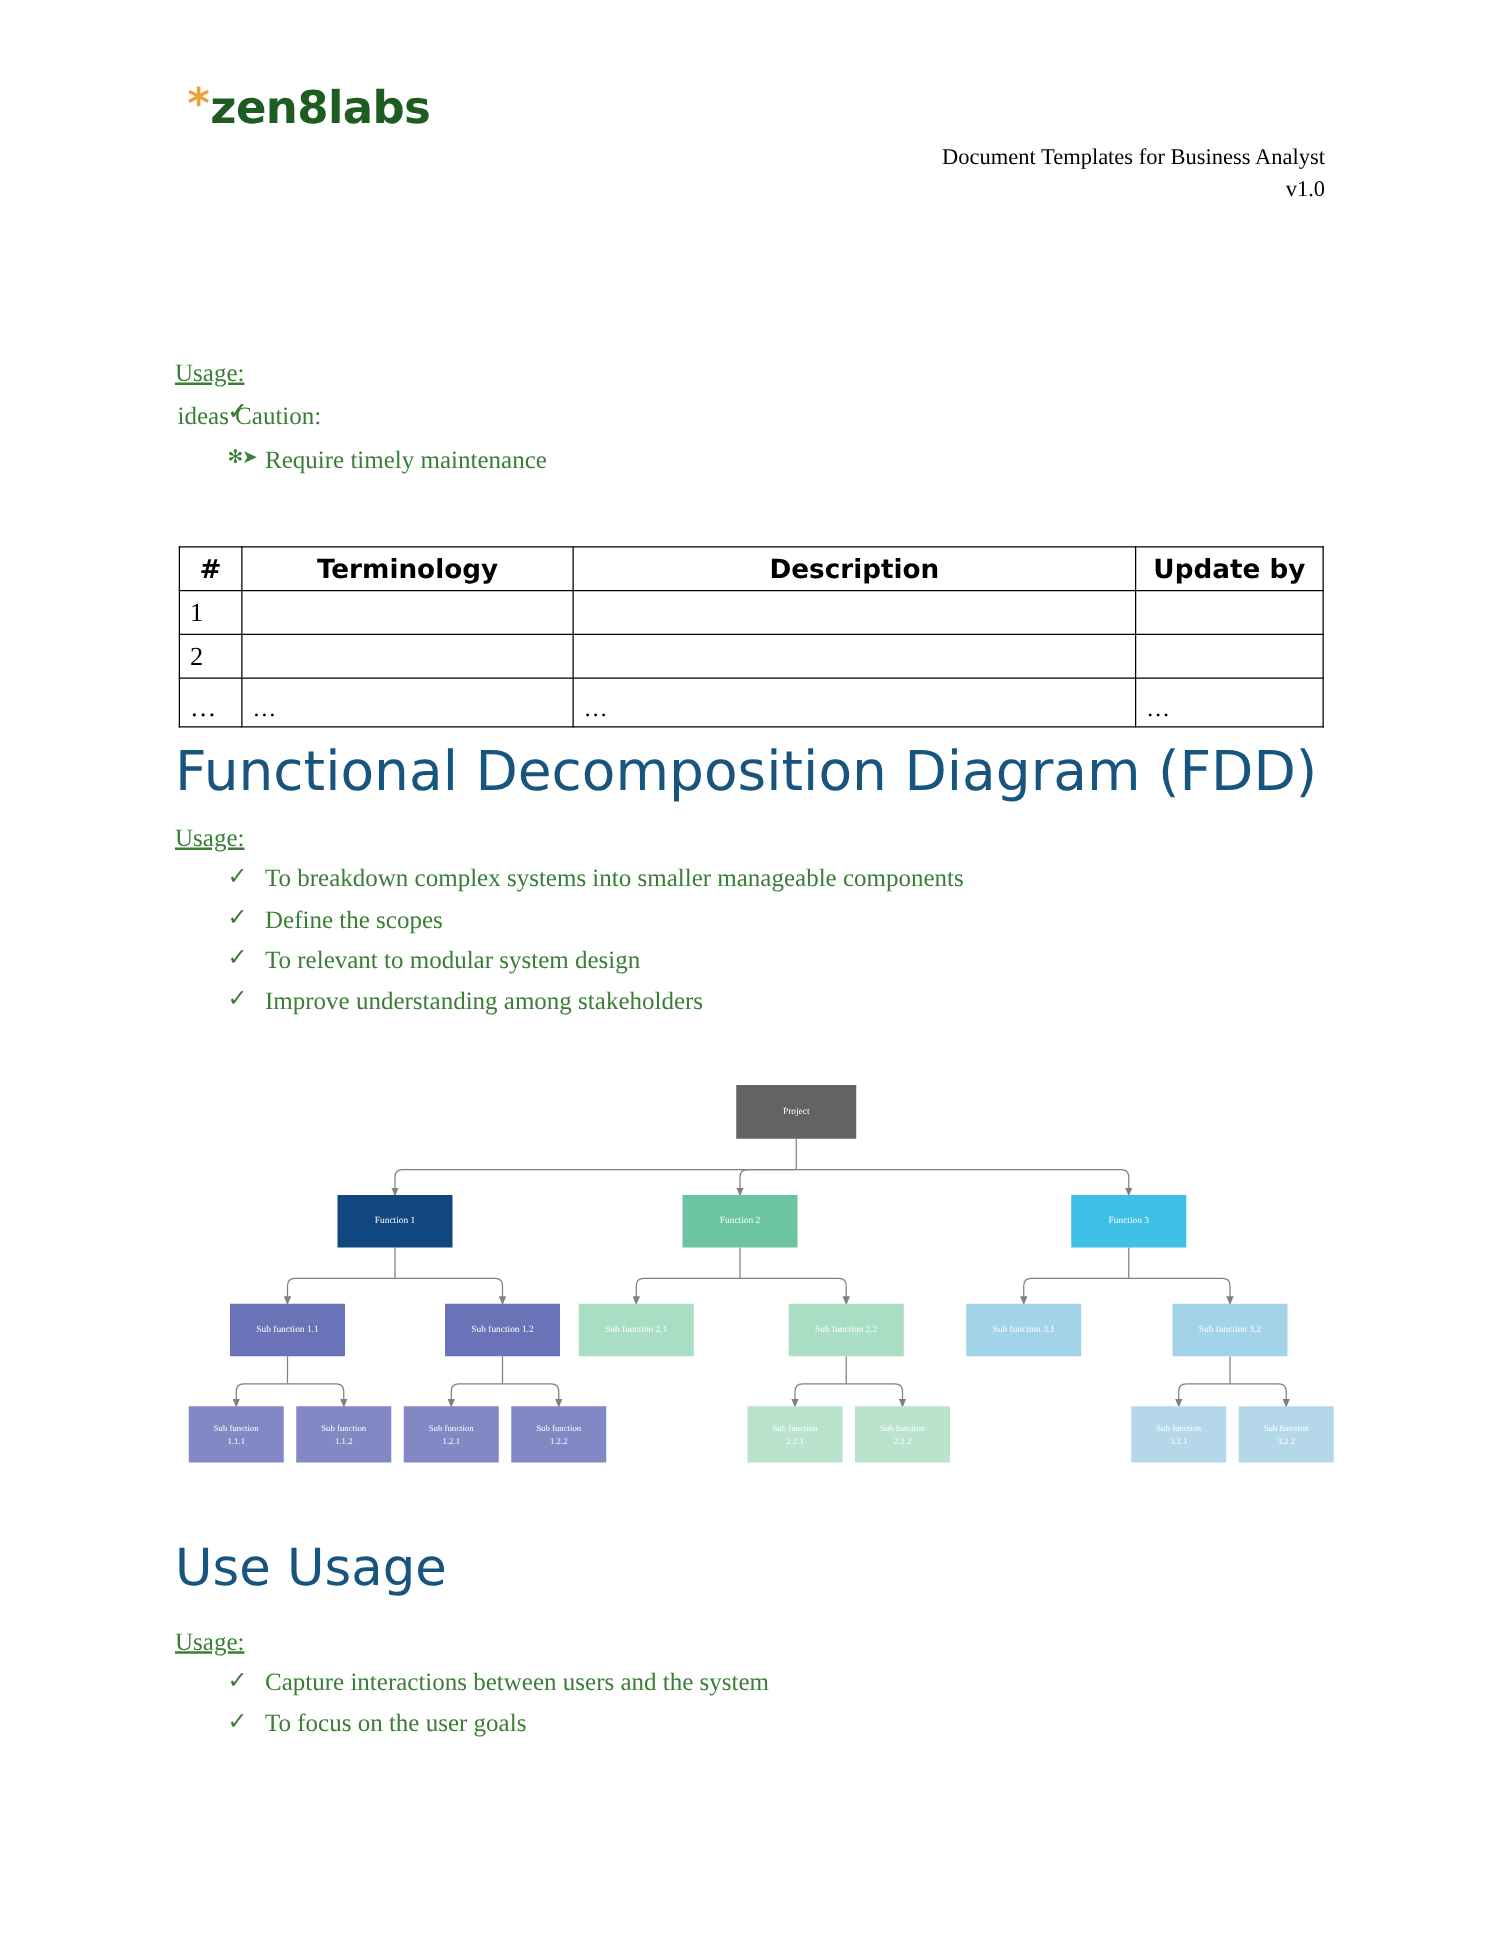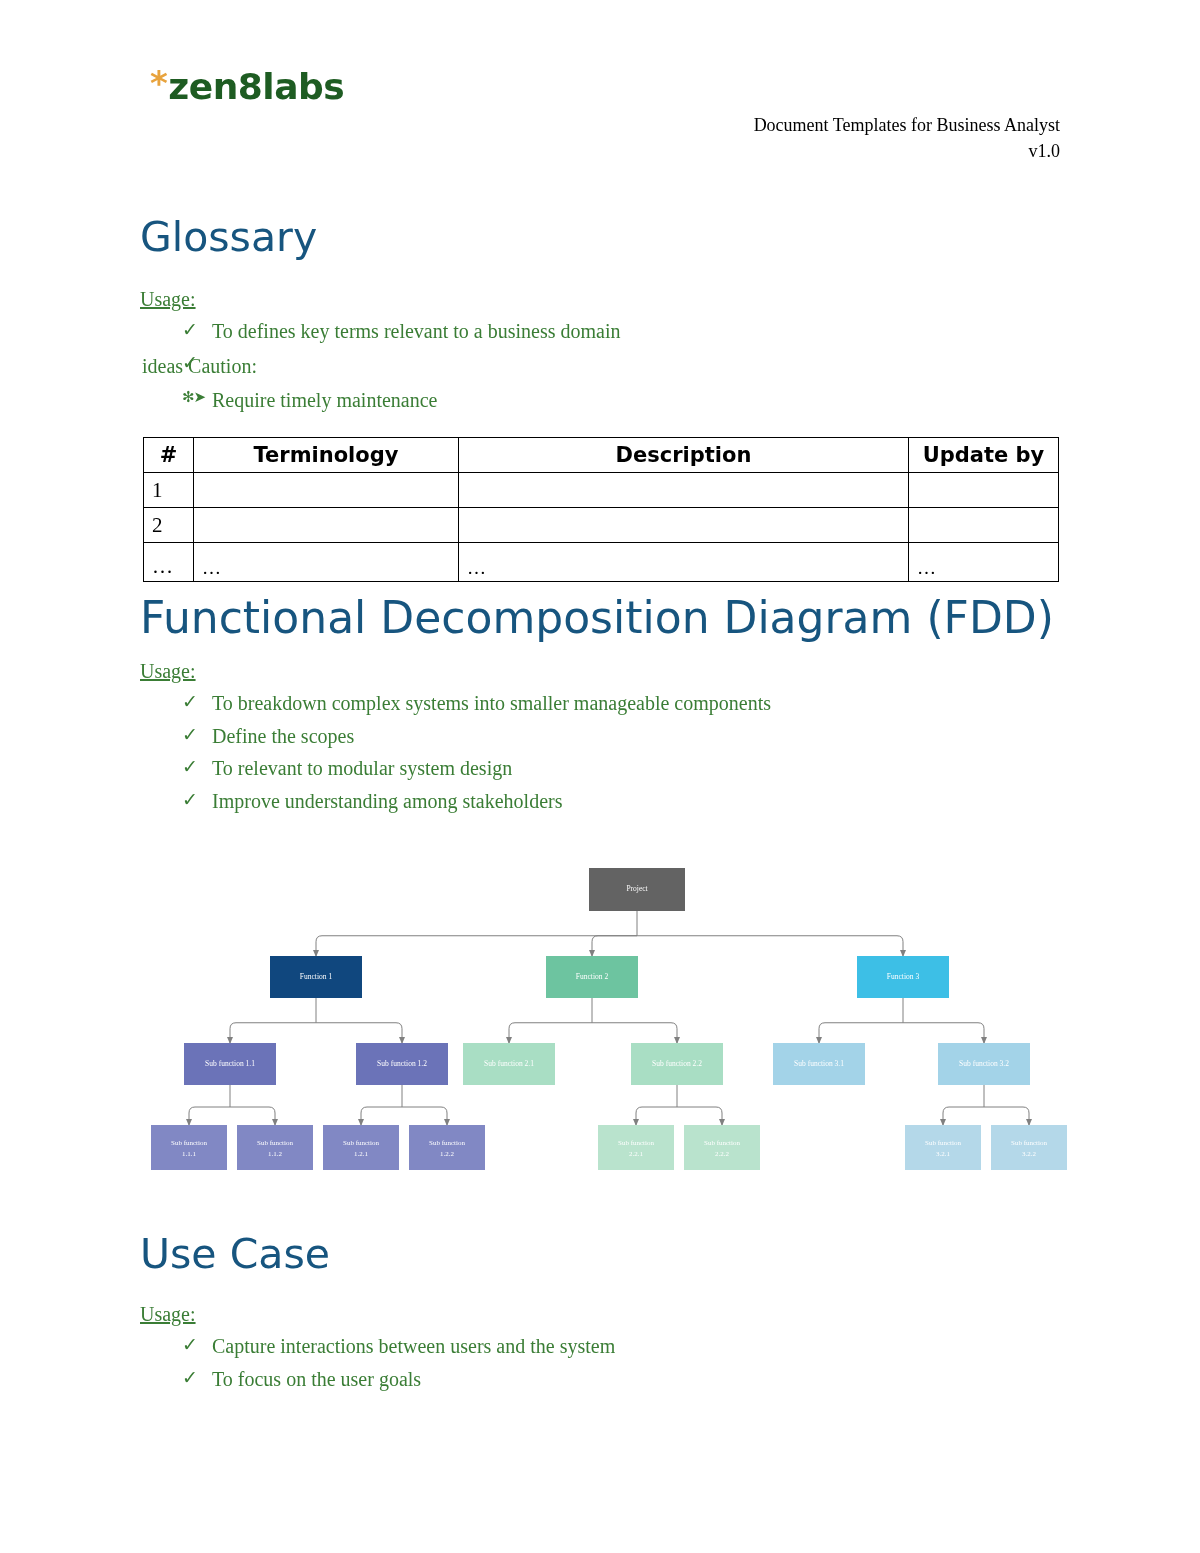--- a/index.html
+++ b/index.html
@@ -178,26 +178,25 @@
     <div class="logo">
       <span class="logo-asterisk">*</span>
         <span>zen8labs</span>
     </div>
     <div class="header-meta">
       <div>Document Templates for Business Analyst</div>
       <div>v1.0</div>
     </div>
   </div>
 
-  <h1 class="h1 sec-glossary-title">Glossary</h1>
 
   <div class="usage-block usage-glossary">
     <p class="usage-label">Usage:</p>
     <ul class="usage-list">
-      <li><span class="tick">✓</span><span>To defines key terms relevant to a business domain</span></li>
+      <li><span class="tick">✓</span></li>
       <li><span class="tick">✓</span></li>
     </ul>
     <p class="usage-trailer">ideas Caution:</p>
     <p class="caution-line">
       <span class="caution-glyph">✻➤</span>
       <span class="caution-text">Require timely maintenance</span>
     </p>
   </div>
 
   <table class="gloss-table">
@@ -353,21 +352,21 @@
             <text class="node-label small" x="803" y="297.5"><tspan x="803" dy="-5">Sub function</tspan><tspan x="803" dy="11">3.2.1</tspan></text>
           </g>
           <g>
             <rect x="851" y="275" width="76" height="45" fill="#b4d8e9"></rect>
             <text class="node-label small" x="889" y="297.5"><tspan x="889" dy="-5">Sub function</tspan><tspan x="889" dy="11">3.2.2</tspan></text>
           </g>
         </g>
     </svg>
   </div>
 
-  <h1 class="h1 sec-usecase-title">Use Case</h1>
+  <h1 class="h1 sec-usecase-title">Use Usage</h1>
 
   <div class="usage-block usage-usecase">
     <p class="usage-label">Usage:</p>
     <ul class="usage-list">
       <li><span class="tick">✓</span><span>Capture interactions between users and the system</span></li>
       <li><span class="tick">✓</span><span>To focus on the user goals</span></li>
     </ul>
   </div>
 
 </div>

